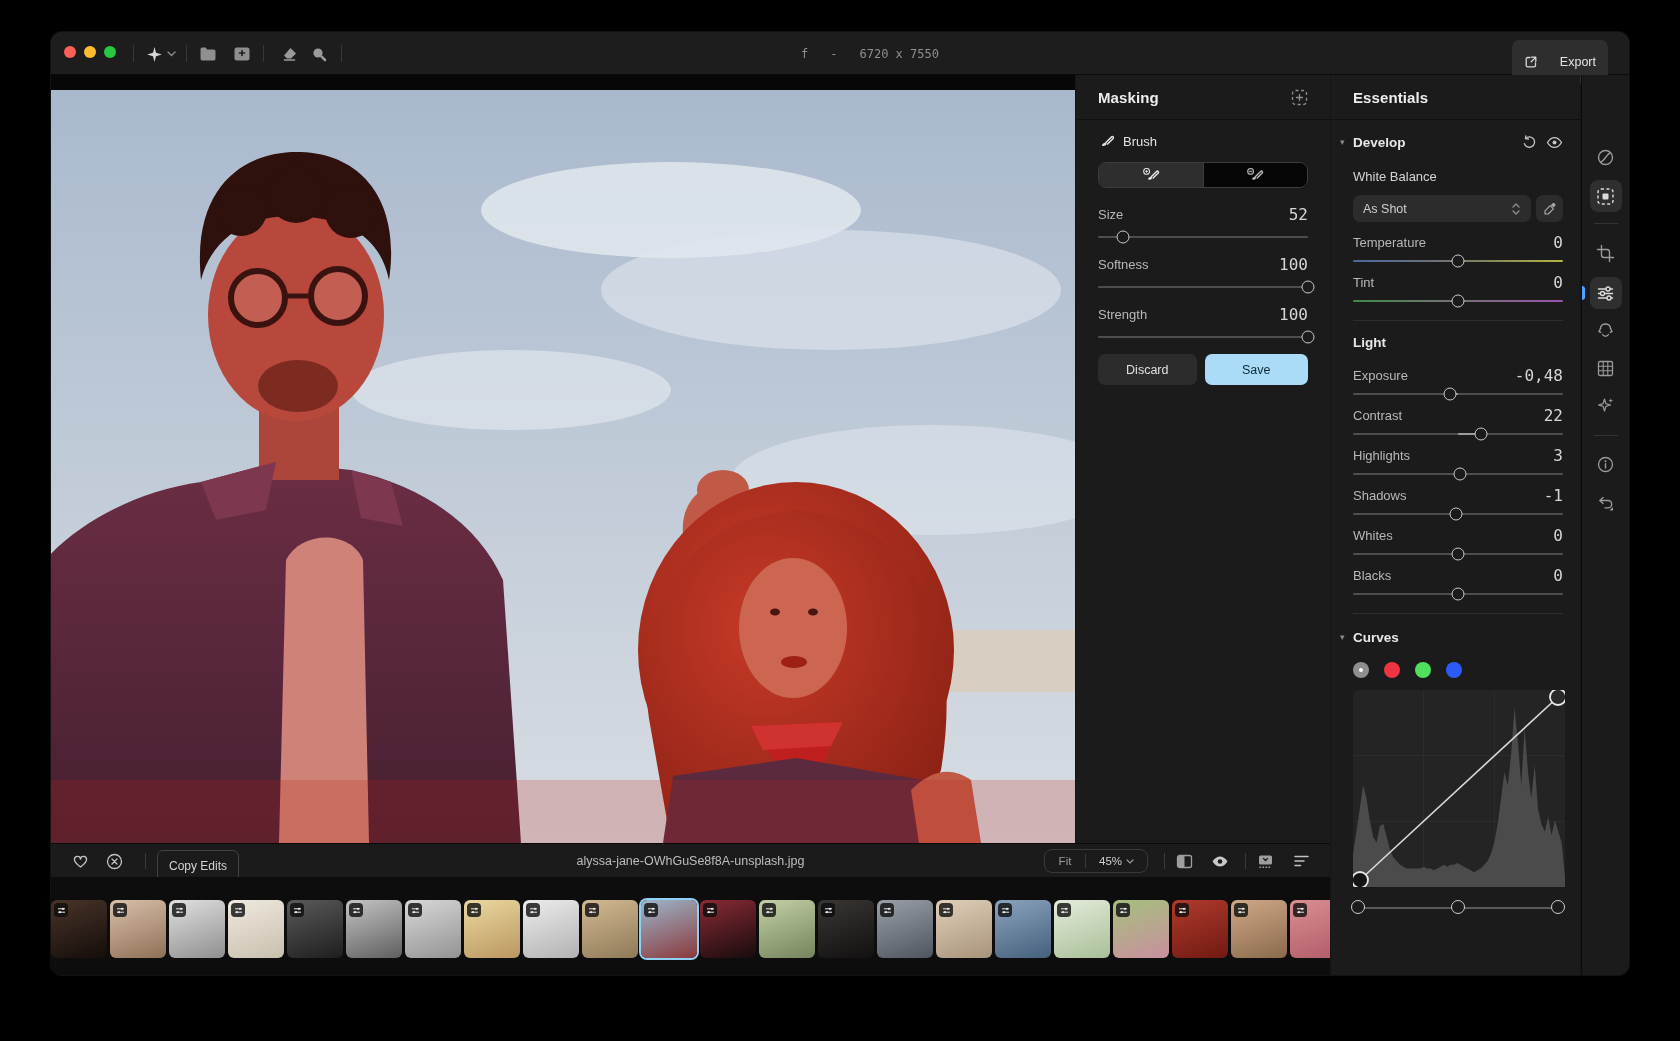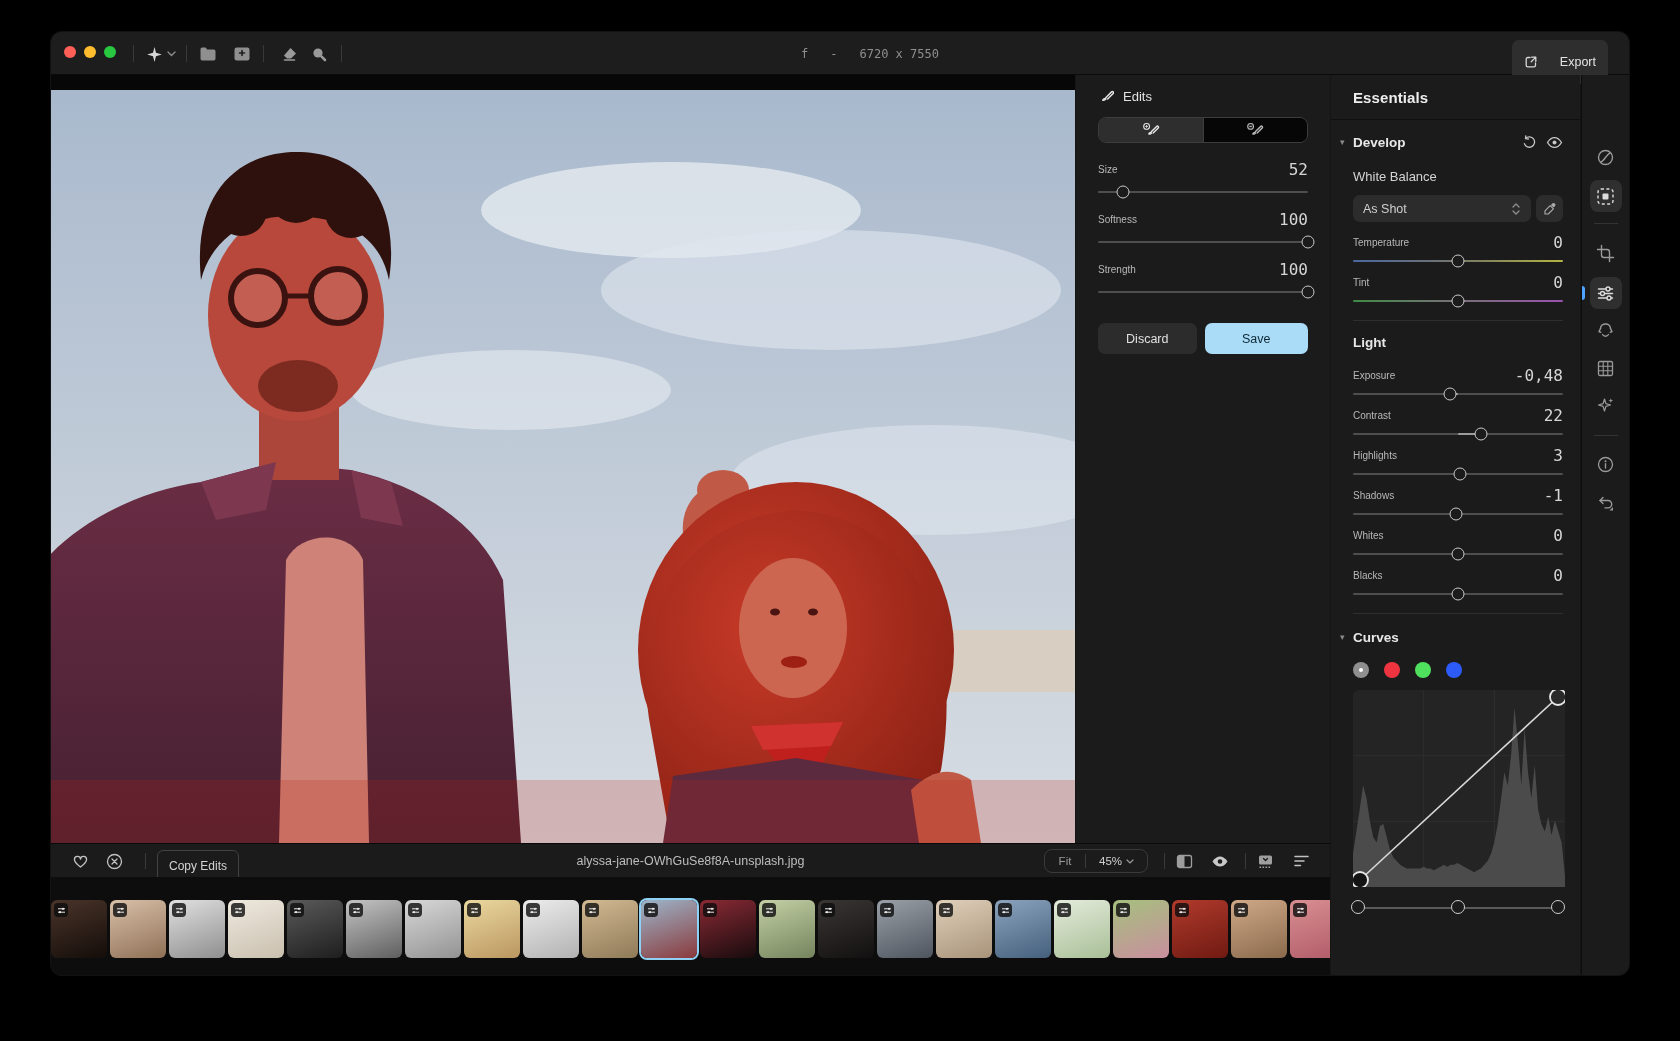--- a/index.html
+++ b/index.html
@@ -59,29 +59,29 @@
 
   
   .mask-body { padding:0 22px; }
   .brush-row { margin-top:12px; display:flex; align-items:center; gap:9px; color:#e2e2e2; font-size:13px; height:18px; }
   .mode-toggle { margin-top:12px; height:26px; display:flex; border:1px solid #3d3d3d; border-radius:8px; overflow:hidden; }
   .mode-seg { flex:1; display:flex; align-items:center; justify-content:center; background:#060606; }
   .mode-seg.selected { background:#2e2e2e; }
   .mode-seg + .mode-seg { border-left:1px solid #3d3d3d; }
 
   .srow-head { display:flex; justify-content:space-between; align-items:center; height:18px; }
-  .slbl { color:#b8b8b8; font-size:10px; }
+  .slbl { color:#b8b8b8; font-size:13px; }
   .sval { color:#d6d6d6; font-size:16px; }
   .strack { position:relative; height:2px; background:#4e4e4e; border-radius:1px; }
   .strack .sfill { position:absolute; top:0; height:2px; background:#9c9c9c; border-radius:1px; }
   .sknob { position:absolute; top:50%; width:13px; height:13px; border:1.5px solid #c9c9c9; background:#1b1b1b;
     border-radius:50%; transform:translate(-50%,-50%); }
   .mrow { margin-top:17px; }
   .mrow .strack { margin-top:13px; }
-  .mask-actions { margin-top:30px; display:flex; gap:8px; }
+  .mask-actions { margin-top:16px; display:flex; gap:8px; }
   .btn { height:31px; border-radius:7px; display:flex; align-items:center; justify-content:center; font-size:12.5px; }
   .btn-discard { width:100px; background:#2c2c2c; color:#e0e0e0; }
   .btn-save { width:105px; color:#0e2935; font-weight:500; }
 
   
   .ess-body { padding:0 17px 0 22px; }
   .sect-row { display:flex; align-items:center; height:20px; }
   .sect-row .tri { width:13px; margin-left:-13px; color:#8a8a8a; font-size:9px; }
   .sect-title { color:#e8e8e8; font-size:13.5px; font-weight:700; flex:1; }
   .sect-icons { display:flex; gap:9px; }
@@ -235,27 +235,34 @@
       <circle cx="748" cy="672" r="3" fill="#f0d8d0" opacity=".8"></circle>
         <circle cx="736" cy="686" r="2.5" fill="#f0d8d0" opacity=".7"></circle>
         <circle cx="758" cy="688" r="2.5" fill="#f0d8d0" opacity=".7"></circle>
       <path d="M612 753 L622 686 L745 668 L872 690 L880 753 Z" fill="#5c2a3f"></path>
       <path d="M860 700 C880 680 900 676 920 690 L930 753 L868 753 Z" fill="#c05a47"></path>
       <rect x="0" y="690" width="1024" height="63" fill="rgba(185,35,25,.22)"></rect>
     </svg>
   </div>
 
   <div class="panel masking-panel">
+    <div class="panel-hdr">
+      <span class="panel-title">Masking</span>
+      <svg width="17" height="17" viewBox="0 0 17 17">
+          <rect x="1.5" y="1.5" width="14" height="14" rx="3" fill="none" stroke="#8f8f8f" stroke-width="1.3" stroke-dasharray="3 2.6"></rect>
+          <path d="M8.5 5.5 v6 M5.5 8.5 h6" stroke="#8f8f8f" stroke-width="1.3" stroke-linecap="round"></path>
+        </svg>
+    </div>
     <div class="mask-body">
       <div class="brush-row">
         <svg width="16" height="16" viewBox="0 0 16 16">
             <path d="M8 9.5 L13.6 3.9 a1.1 1.1 0 0 1 1.6 1.6 L9.6 11" stroke="#e2e2e2" stroke-width="1.5" fill="none" stroke-linecap="round"></path>
             <path d="M8.2 9.3 l-2.6 1 a2.4 2.4 0 0 0-1.5 2.6 c1.7.4 3.4-.1 4.4-1.3 z" fill="#e2e2e2"></path>
           </svg>
-        <span>Edits</span>
+        <span>Brush</span>
       </div>
       <div class="mode-toggle" id="mode-toggle">
           <div class="mode-seg selected">
             <svg width="18" height="16" viewBox="0 0 18 16">
               <path d="M9.5 9.5 L14.6 4.4 a1.1 1.1 0 0 1 1.6 1.6 L11.1 11" stroke="#e8e8e8" stroke-width="1.4" fill="none" stroke-linecap="round"></path>
               <path d="M9.7 9.3 l-2.3.9 a2.2 2.2 0 0 0-1.3 2.3 c1.5.4 3-.1 3.9-1.1 z" fill="#e8e8e8"></path>
               <circle cx="4.6" cy="4.4" r="2.9" fill="#1f1f1f" stroke="#e8e8e8" stroke-width="1.1"></circle>
               <path d="M4.6 3.1 v2.6 M3.3 4.4 h2.6" stroke="#e8e8e8" stroke-width="1"></path>
             </svg>
           </div>

